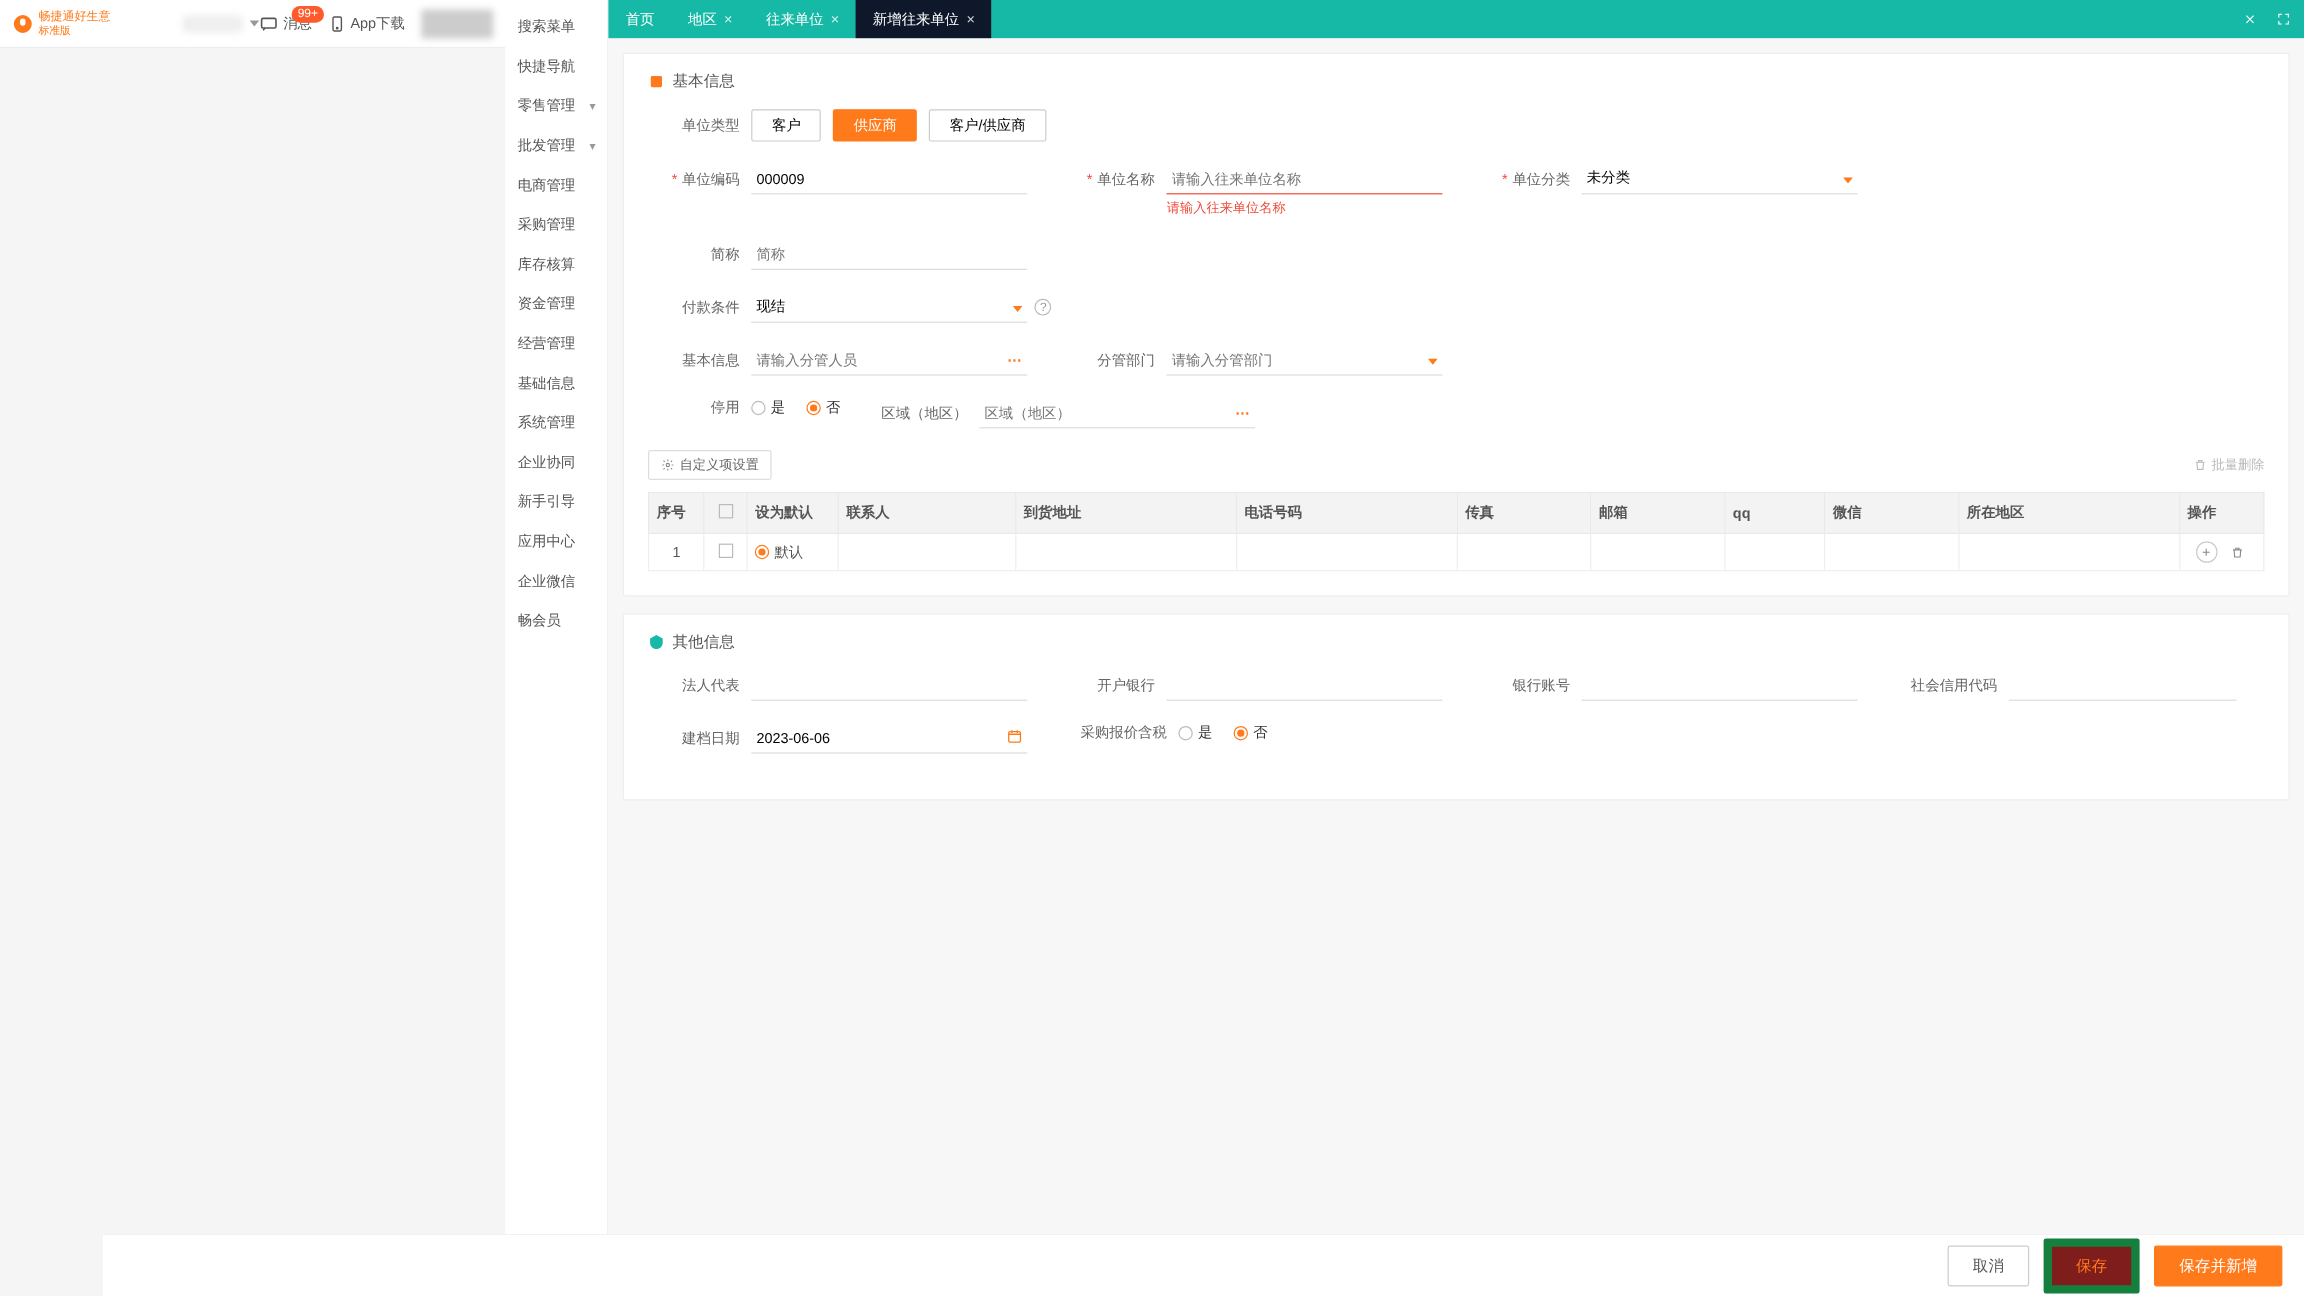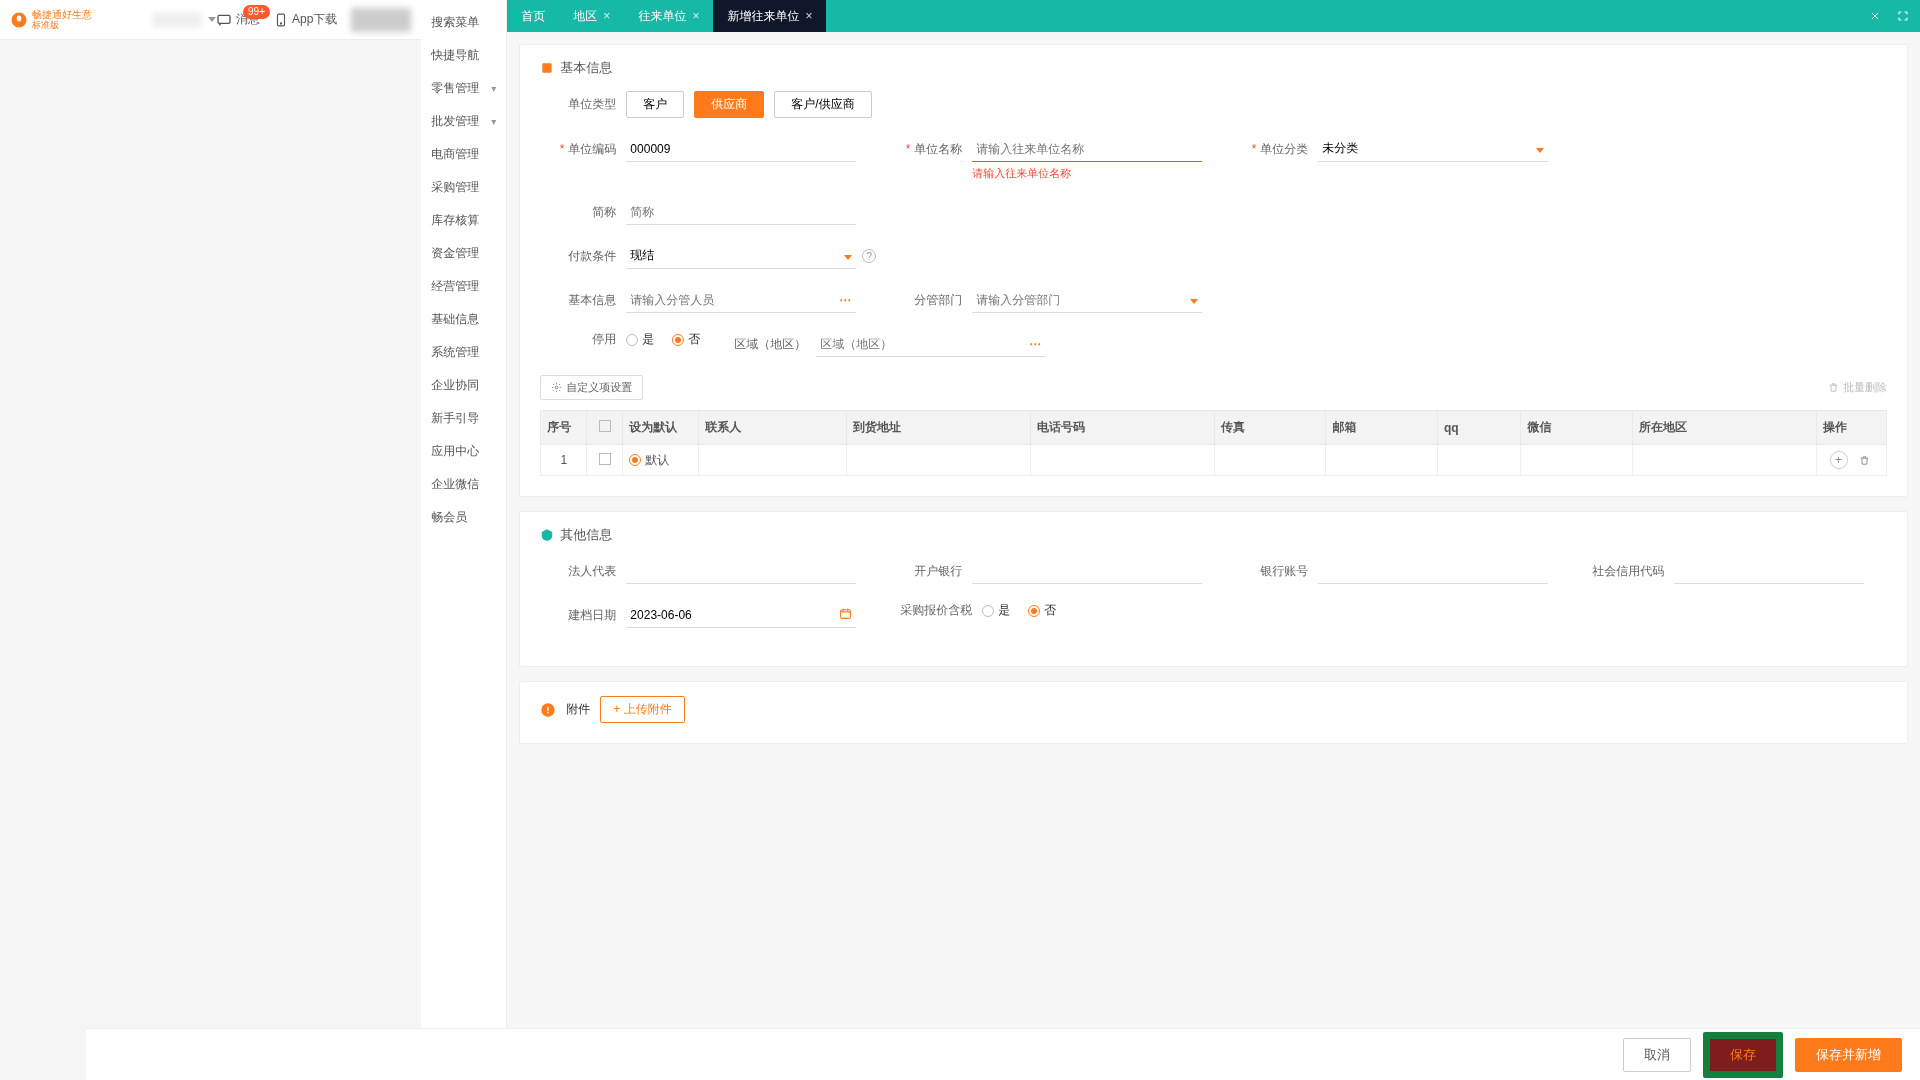--- a/index.html
+++ b/index.html
@@ -434,30 +434,20 @@
                   </div>
                 <div class="radio">
                     <span class="rdot on"></span>
                     <span>否</span>
                   </div>
               </div>
             </div>
           </div>
         </div>
 
-        <div class="card">
-          <div class="attach-row">
-            <svg class="attach-ic" viewBox="0 0 24 24" fill="#ff7a1a">
-                <circle cx="12" cy="12" r="10"></circle>
-                <path fill="#fff" d="M11 7h2v7h-2zm0 8h2v2h-2z"></path>
-              </svg>
-            <span>附件</span>
-            <button class="upload-btn">+ 上传附件</button>
-          </div>
-        </div>
       </div>
     </div>
   </div>
 
   <div class="footer">
     <button class="btn btn-default">取消</button>
     <button class="btn btn-outline">保存</button>
     <button class="btn btn-primary">保存并新增</button>
   </div>
 </div>

